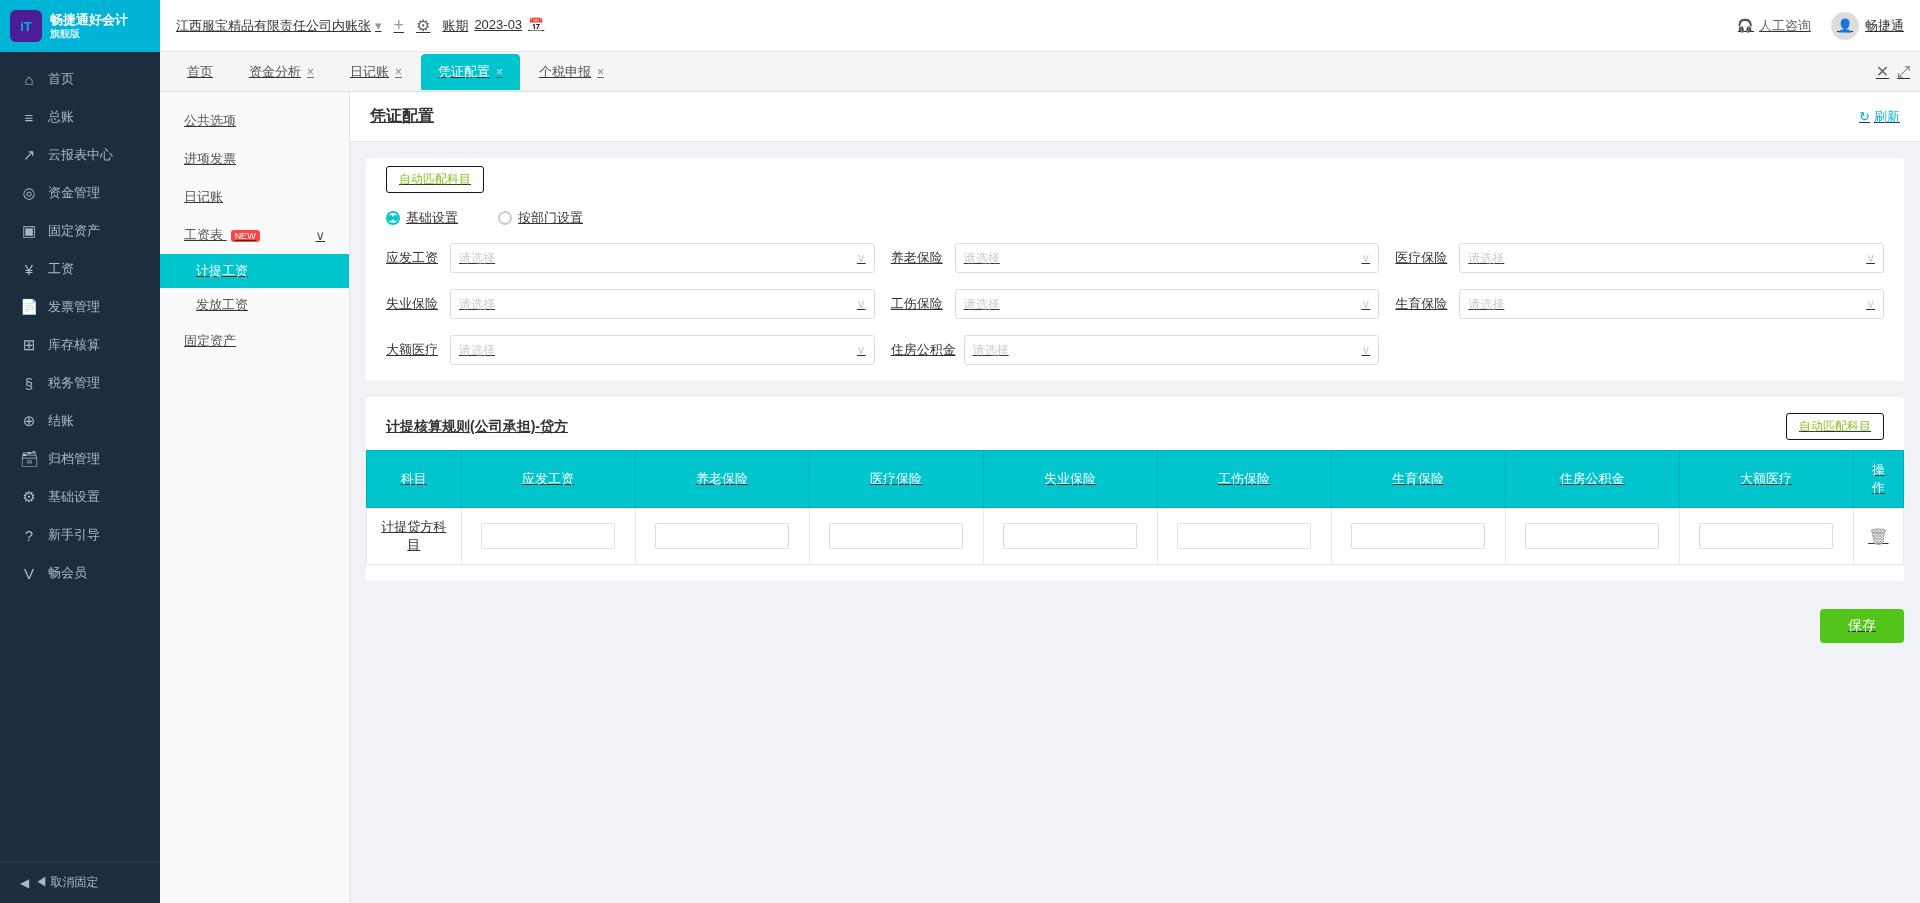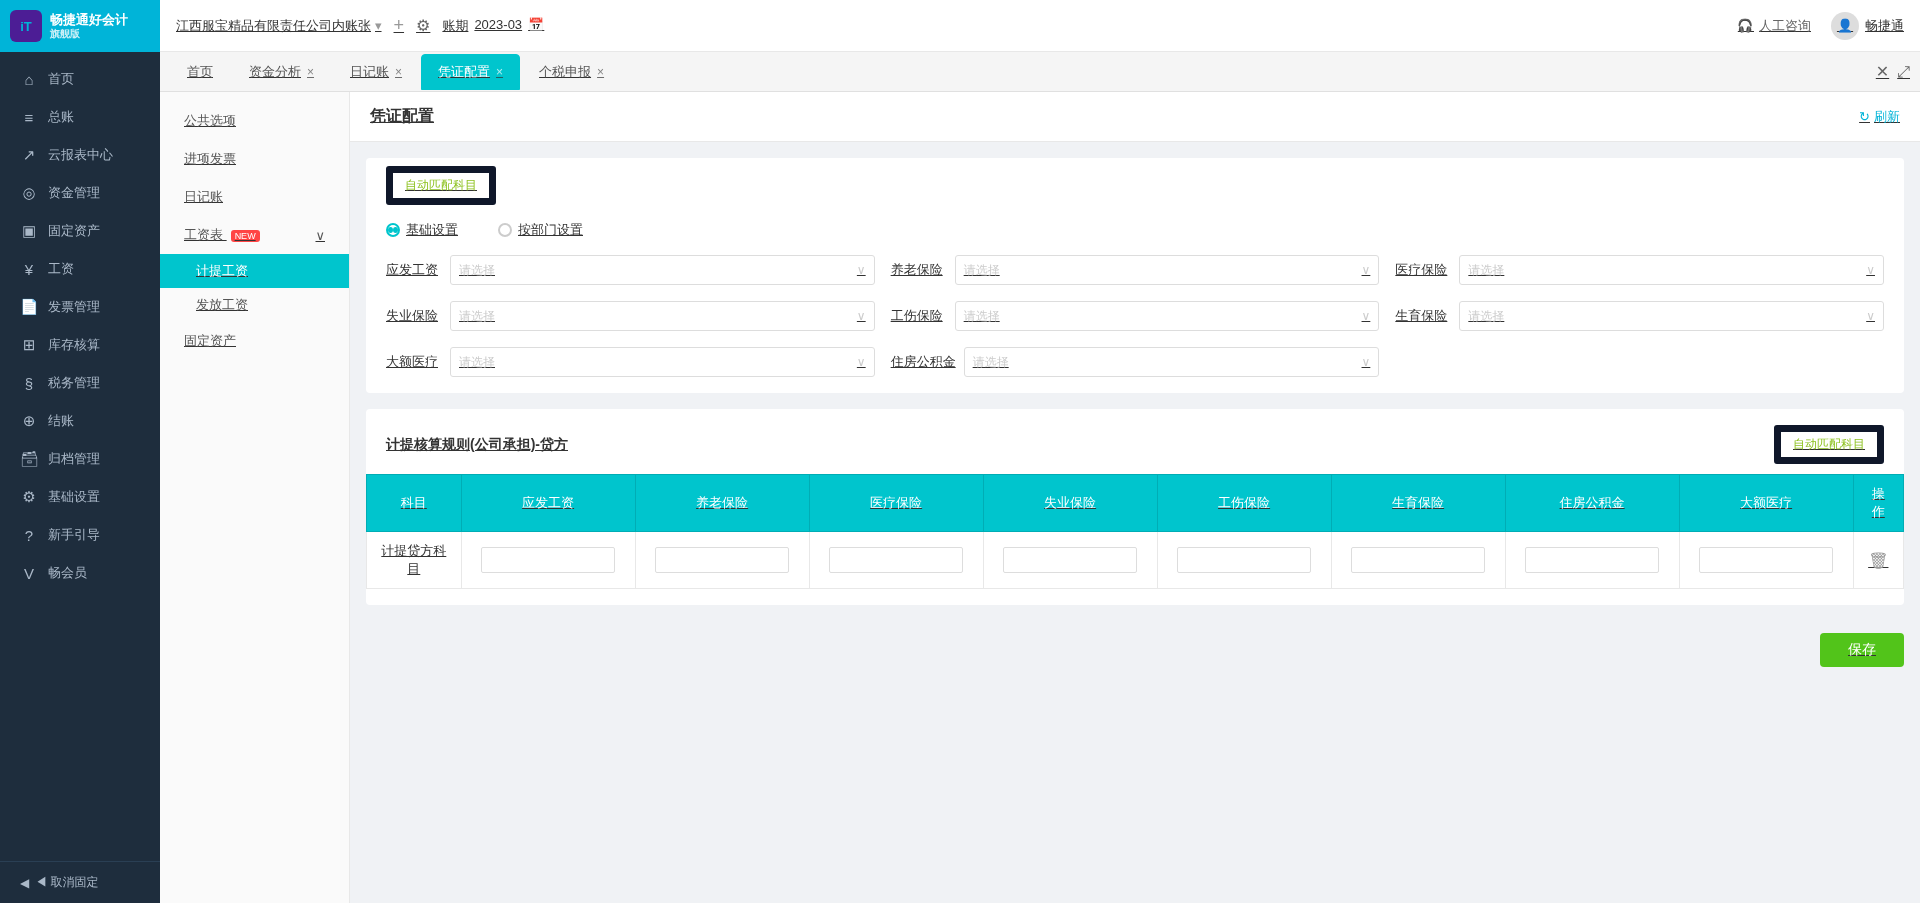--- a/index.html
+++ b/index.html
@@ -193,21 +193,21 @@
       font-size: 12px;
       padding: 0 20px 12px;
     }
     .section-action {
       display: flex;
       justify-content: flex-end;
       padding: 8px 20px;
     }
     .auto-match-btn {
       background: white;
-      border: 7px solid #0f172a;
+      border: 1px solid #0f172a;
       color: #8dc21f;
       padding: 4px 12px;
       border-radius: 3px;
       font-size: 12px;
       cursor: pointer;
     }
 
     
     .radio-group {
       display: flex;

